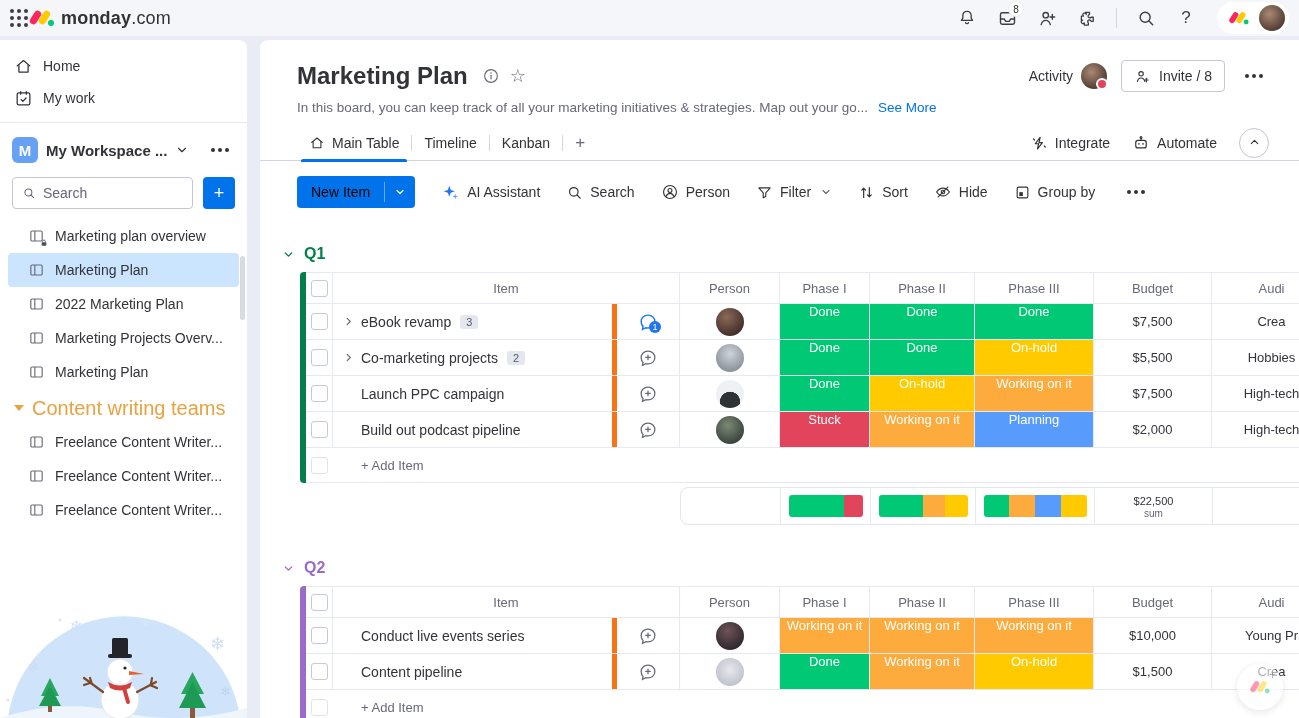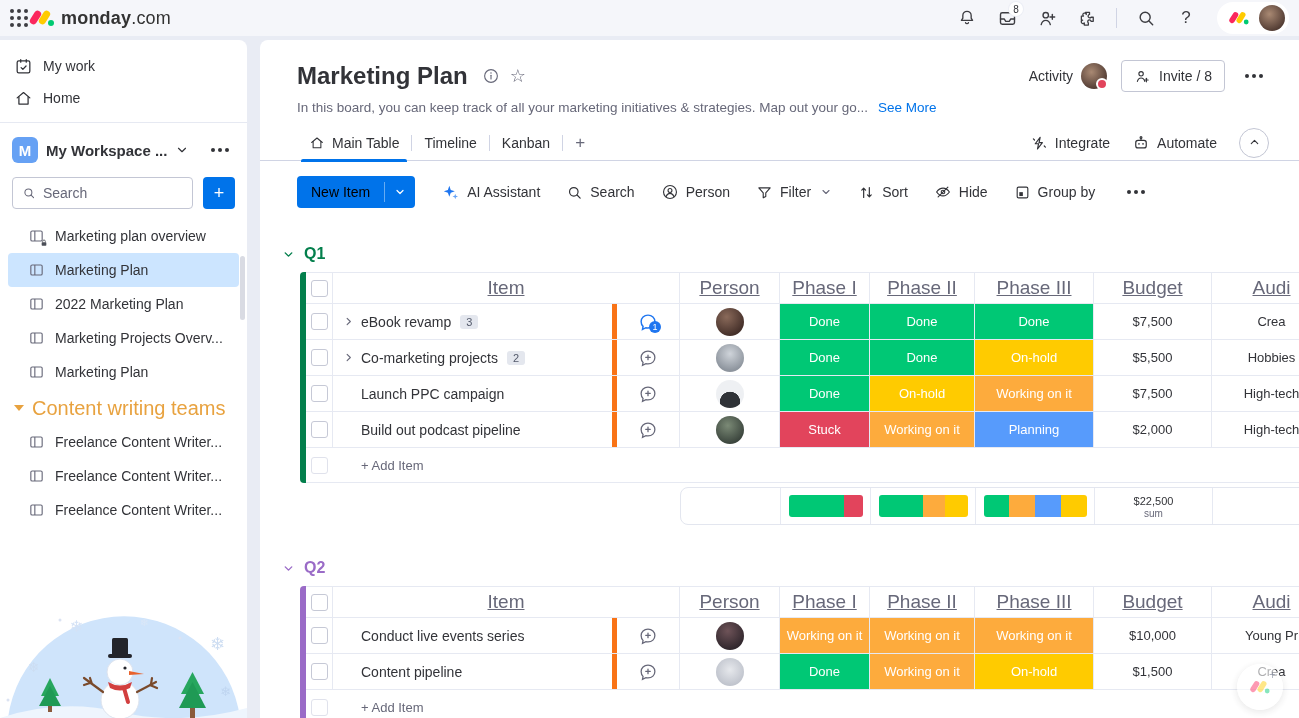--- a/index.html
+++ b/index.html
@@ -94,40 +94,40 @@
   
   .board-scroll { padding-left:40px; }
   .group { margin-top:34px; }
   .group:first-child { margin-top:22px; }
   .gtitle { display:flex; align-items:center; gap:9px; font-size:16px; font-weight:600; cursor:pointer; margin-left:-18px; }
   .gtable { display:flex; margin-top:9px; width:1032px; }
   .gbar { width:6px; border-radius:4px 0 0 4px; flex:none; }
   .gcols { flex:1; background:#fff; }
   .grid { display:grid; grid-template-columns:27px 284px 63px 100px 90px 105px 119px 118px 120px; }
   .hrow { height:32px; border-bottom:1px solid #e6e9f2; border-top:1px solid #e6e9f2; }
-  .hcell { display:flex; align-items:center; justify-content:center; font-size:19px; color:#676879; border-right:1px solid #e6e9f2; font-weight:400;text-decoration:underline; }
+  .hcell { display:flex; align-items:center; justify-content:center; font-size:13px; color:#676879; border-right:1px solid #e6e9f2; font-weight:400; }
   .hitem { grid-column:2 / span 2; }
   .trow { height:36px; border-bottom:1px solid #e6e9f2; }
   .cb-cell { display:flex; align-items:center; justify-content:center; border-right:1px solid #e6e9f2; }
   .cbox { width:17px; height:17px; border:1px solid #c6c9d6; border-radius:3px; background:#fff; cursor:pointer; }
   .cbox.light { border-color:#e0e2ec; }
   .item-cell { display:flex; align-items:center; padding:0 8px 0 10px; border-right:5px solid #f97316; overflow:hidden; }
   .iexp { flex:none; width:18px; display:flex; align-items:center; cursor:pointer; color:#676879; }
   .iname { font-size:14px; color:#323338; white-space:nowrap; overflow:hidden; text-overflow:ellipsis; }
   .ibadge { margin-left:9px; background:#e4e7ee; color:#545a6b; font-size:11px; border-radius:3px; padding:1px 6px; flex:none; }
   .chat-cell { display:flex; align-items:center; justify-content:center; border-right:1px solid #e6e9f2; cursor:pointer; }
   .person-cell { display:flex; align-items:center; justify-content:center; border-right:1px solid #e6e9f2; }
   .av-row { width:28px; height:28px; cursor:pointer; }
   .a1 { background:radial-gradient(circle at 38% 32%, #8a6a5a, #45302a 72%); }
   .a2 { background:radial-gradient(circle at 50% 35%, #cfd4da, #8e959e 72%); }
   .a3 { background:radial-gradient(circle at 50% 78%, #2f3237 38%, #eef0f3 40%); }
   .a4 { background:radial-gradient(circle at 42% 34%, #7b8a76, #3c463e 72%); }
   .a5 { background:radial-gradient(circle at 42% 32%, #6e5358, #32282e 72%); }
   .a6 { background:radial-gradient(circle at 50% 42%, #e6e8ec, #c0c4cd 72%); }
-  .pcell { display:flex; align-items:center; justify-content:center; overflow:hidden; border-right:1px solid #e6e9f2; cursor:pointer; }
+  .pcell { display:flex; justify-content:center; overflow:hidden; border-right:1px solid #e6e9f2; cursor:pointer; }
   .pcell span { color:#fff; font-size:13px; white-space:nowrap; overflow:hidden; text-overflow:ellipsis; max-width:100%; padding:0 5px; }
   .num-cell { display:flex; align-items:center; justify-content:center; font-size:13px; color:#323338; border-right:1px solid #e6e9f2; }
   .addrow { height:35px; border-bottom:1px solid #e6e9f2; display:grid; grid-template-columns:27px 1fr; }
   .addlabel { display:flex; align-items:center; padding-left:28px; font-size:13px; color:#676879; cursor:pointer; }
   
   .summary { margin-top:4px; margin-left:380px; width:652px; height:38px; background:#fff; border:1px solid #e3e6ef; border-radius:8px; display:grid; grid-template-columns:99px 90px 105px 119px 118px 119px; overflow:hidden; }
   .sumcell { border-left:1px solid #e6e9f2; display:flex; align-items:center; justify-content:center; flex-direction:column; }
   .sumcell:first-child { border-left:none; }
   .sbar { height:22px; width:74px; border-radius:3px; display:flex; overflow:hidden; cursor:pointer; }
   .sb2 { width:89px; } .sb3 { width:103px; }
@@ -208,32 +208,32 @@
     </div>
   </div>
 </div>
 
 <div class="shell">
 
   <div class="sidebar">
     <div class="side-top">
       <div class="side-item">
         <svg class="ic" width="19" height="19" viewBox="0 0 24 24" fill="none" stroke="#323338" stroke-width="1.6" stroke-linecap="round" stroke-linejoin="round">
+            <path d="M4 11.2 12 4.5l8 6.7"></path>
+            <path d="M6.2 9.8V19h11.6V9.8"></path>
+          </svg>
+        <span>Home</span>
+      </div>
+      <div class="side-item">
+        <svg class="ic" width="19" height="19" viewBox="0 0 24 24" fill="none" stroke="#323338" stroke-width="1.6" stroke-linecap="round" stroke-linejoin="round">
             <rect x="4" y="5" width="16" height="15" rx="2"></rect>
             <path d="M8.5 3.4v3.2M15.5 3.4v3.2"></path>
             <path d="m9 13.4 2.2 2.2 4-4.2"></path>
           </svg>
         <span>My work</span>
-      </div>
-      <div class="side-item">
-        <svg class="ic" width="19" height="19" viewBox="0 0 24 24" fill="none" stroke="#323338" stroke-width="1.6" stroke-linecap="round" stroke-linejoin="round">
-            <path d="M4 11.2 12 4.5l8 6.7"></path>
-            <path d="M6.2 9.8V19h11.6V9.8"></path>
-          </svg>
-        <span>Home</span>
       </div>
     </div>
 
     <div class="ws-row">
       <span class="ws-avatar">M</span>
       <span class="ws-name">My Workspace ...</span>
       <svg class="ic" width="14" height="14" viewBox="0 0 24 24" fill="none" stroke="#323338" stroke-width="2" stroke-linecap="round" stroke-linejoin="round">
           <path d="m6 9 6 6 6-6"></path>
         </svg>
       <span class="ws-dots dots3">

